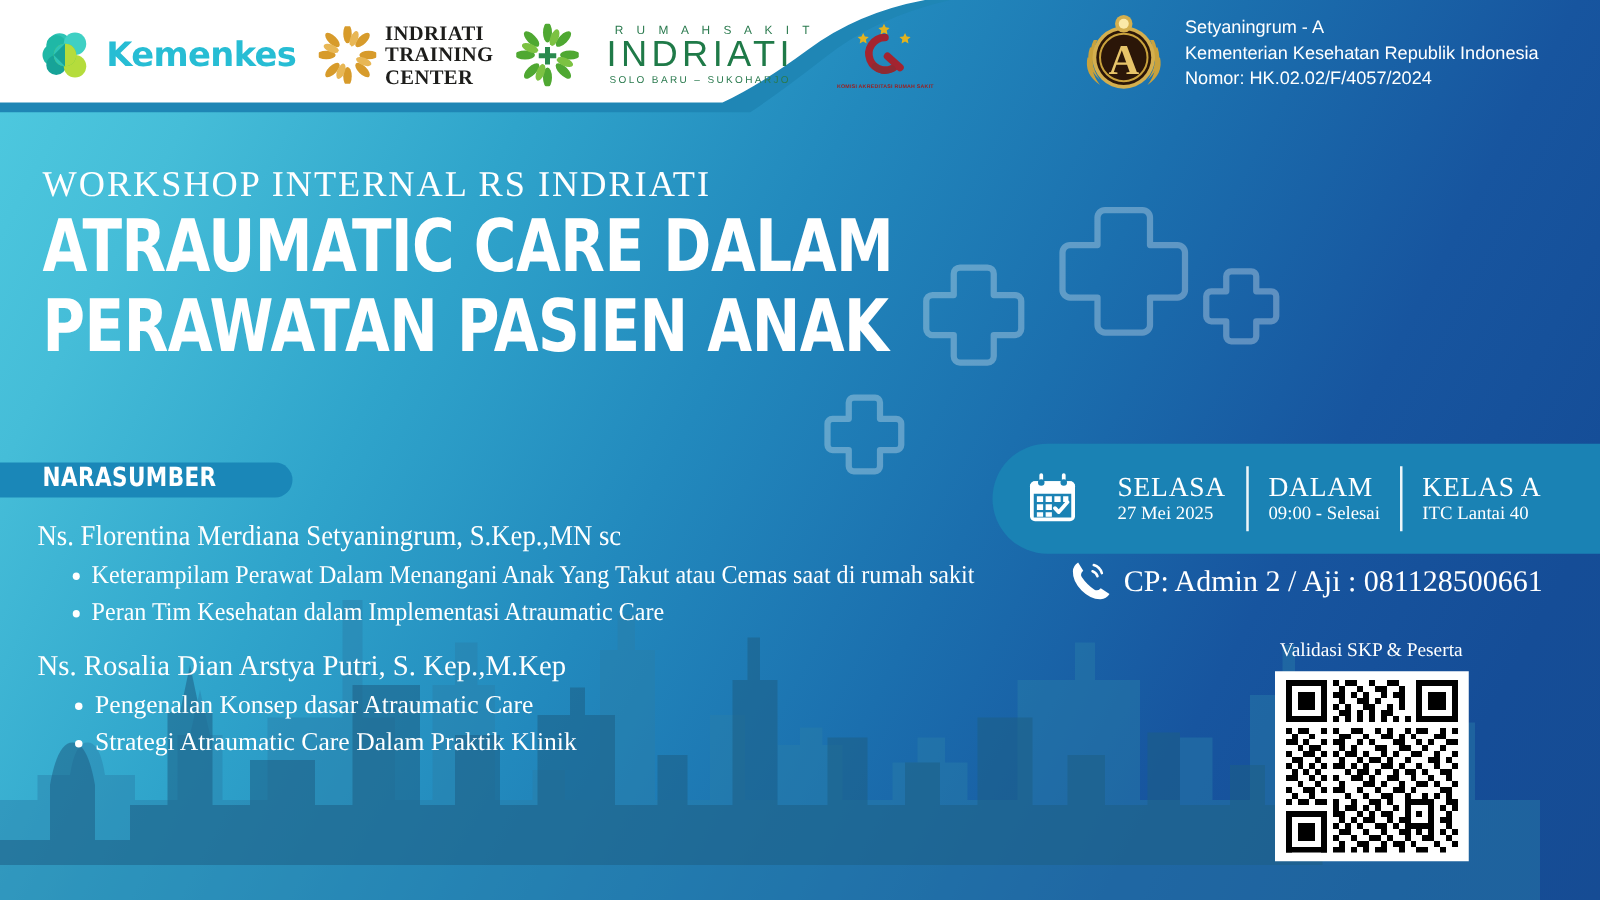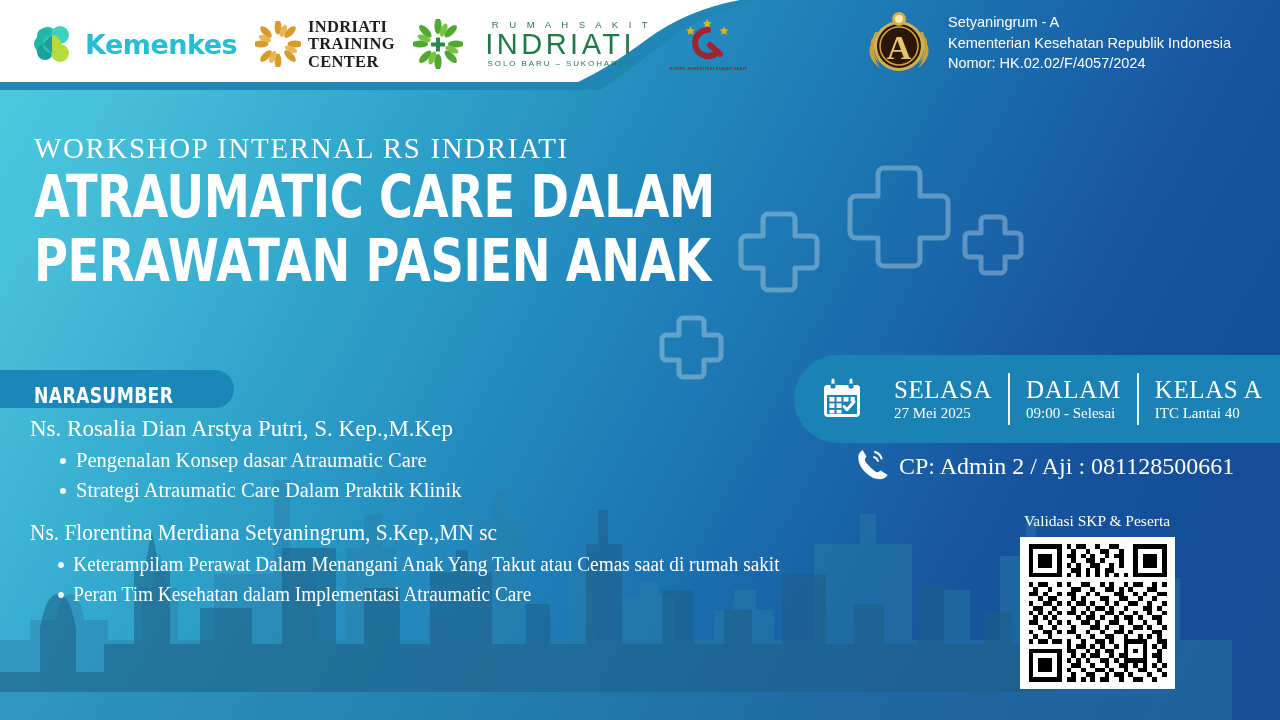--- a/index.html
+++ b/index.html
@@ -139,23 +139,23 @@
     transform: scaleX(0.80);
     transform-origin: left center;
     white-space: nowrap;
   }
   .title-line.l2 { margin-top: 8px; }
 
   
   .nara-badge {
     position: absolute;
     left: 0; top: 370px;
-    height: 38px;
+    height: 28px;
     padding: 0 30px 0 34px;
-    display: flex; align-items: flex-end;
+    display: flex; align-items: flex-start;
     background: #1a87b8;
     border-top-right-radius: 19px;
     border-bottom-right-radius: 19px;
     z-index: 5;
   }
   .nara-badge span {
     font-family: "DejaVu Sans", sans-serif;
     font-weight: bold;
     font-size: 21px;
     color: #ffffff;
@@ -221,23 +221,22 @@
   }
   .ev-cal { margin: 0 14px 0 26px; flex: none; }
   .ev-col {
     display: flex; flex-direction: column;
     justify-content: center;
     padding: 0 16px;
     color: #ffffff;
   }
   .ev-big {
     font-family: "Liberation Serif", serif;
-    font-size: 25px; line-height: 1.08;
+    font-size: 22px; line-height: 1.08;
     letter-spacing: 0.6px;
-    text-align: right;
   }
   .ev-small {
     font-family: "Liberation Serif", serif;
     font-size: 15px; line-height: 1.2;
     margin-top: 1px;
   }
   .ev-div {
     width: 2px; height: 52px;
     background: rgba(255,255,255,0.92);
     flex: none;
@@ -434,32 +433,32 @@
     <div class="title-line l2">PERAWATAN PASIEN ANAK</div>
   </div>
 
   <div class="nara-badge">
     <span>NARASUMBER</span>
   </div>
 
   <div class="speakers">
 
     <div class="speaker">
+      <div class="sp-name narrow">Ns. Florentina Merdiana Setyaningrum, S.Kep.,MN sc</div>
+      <ul class="sp-topics narrow">
+        <li>Keterampilam Perawat Dalam Menangani Anak Yang Takut atau Cemas saat di rumah sakit</li>
+        <li>Peran Tim Kesehatan dalam Implementasi Atraumatic Care</li>
+      </ul>
+    </div>
+
+    <div class="speaker">
       <div class="sp-name">Ns. Rosalia Dian Arstya Putri, S. Kep.,M.Kep</div>
       <ul class="sp-topics">
         <li>Pengenalan Konsep dasar Atraumatic Care</li>
         <li>Strategi Atraumatic Care Dalam Praktik Klinik</li>
-      </ul>
-    </div>
-
-    <div class="speaker">
-      <div class="sp-name narrow">Ns. Florentina Merdiana Setyaningrum, S.Kep.,MN sc</div>
-      <ul class="sp-topics narrow">
-        <li>Keterampilam Perawat Dalam Menangani Anak Yang Takut atau Cemas saat di rumah sakit</li>
-        <li>Peran Tim Kesehatan dalam Implementasi Atraumatic Care</li>
       </ul>
     </div>
   </div>
 
   <div class="event-panel">
     <svg class="ev-cal" width="44" height="44" viewBox="0 0 44 44">
       <rect x="4" y="8" width="36" height="32" rx="4" fill="#ffffff"></rect>
       <rect x="4" y="8" width="36" height="8" rx="4" fill="#ffffff"></rect>
       <path d="M13 3 v8 M31 3 v8" stroke="#ffffff" stroke-width="3" stroke-linecap="round" fill="none"></path>
       <circle cx="13" cy="9" r="2.6" fill="#1a82b4"></circle>

